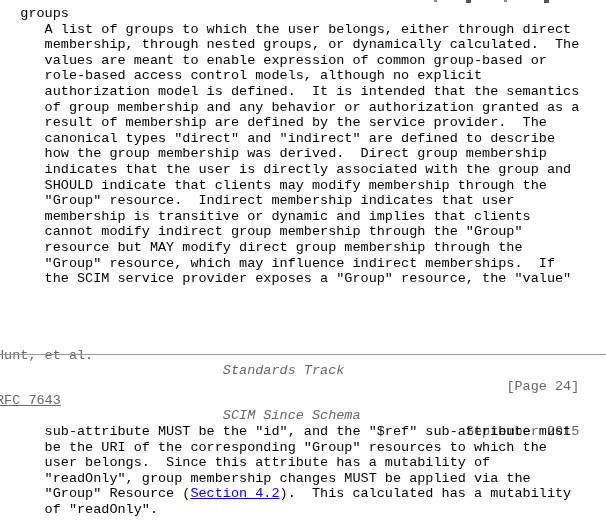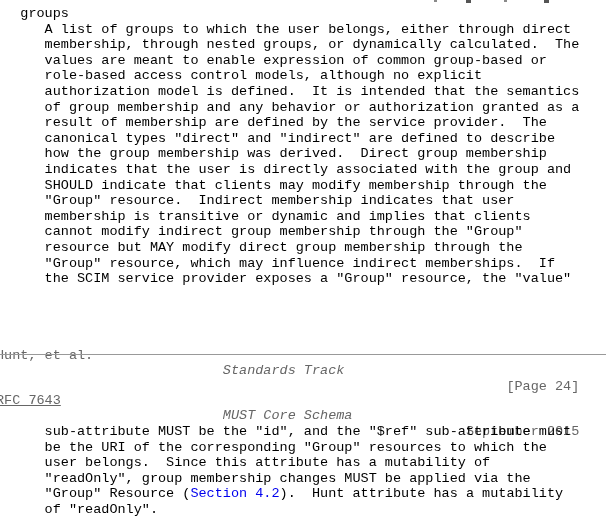--- a/index.html
+++ b/index.html
@@ -44,20 +44,21 @@
   .page-rule {
     position: absolute;
     top: 354px;
     left: 0;
     width: 620px;
     height: 0;
     border-top: 1px solid #999999;
   }
   a.doc-link {
     color: #0000EE;
+    text-decoration: underline;
     cursor: pointer;
   }
   a.meta-link {
     color: #666666;
     text-decoration: underline;
     cursor: pointer;
   }
   
   .frag {
     position: absolute;
@@ -103,26 +104,26 @@
   <div class="block ln meta" id="footer-line">
     <span class="pos-left">Hunt, et al.</span>
     <span class="pos-center">Standards Track</span>
     <span class="pos-right-footer">[Page 24]</span>
   </div>
 
   <div class="page-rule"></div>
 
   <div class="block ln meta" id="header-line">
     <a class="meta-link pos-left">RFC 7643</a>
-    <span class="pos-center">MUST Core Schema</span>
+    <span class="pos-center">SCIM Since Schema</span>
     <span class="pos-right-header">September 2015</span>
   </div>
 
   <div class="block" id="block-page25">
     <div class="ln indent6">sub-attribute MUST be the "id", and the "$ref" sub-attribute must</div>
     <div class="ln indent6">be the URI of the corresponding "Group" resources to which the</div>
     <div class="ln indent6">user belongs.  Since this attribute has a mutability of</div>
     <div class="ln indent6">"readOnly", group membership changes MUST be applied via the</div>
-    <div class="ln indent6"><span>"Group" Resource (</span><a class="doc-link">Section 4.2</a><span>).  Hunt attribute has a mutability</span></div>
+    <div class="ln indent6"><span>"Group" Resource (</span><a class="doc-link">Section 4.2</a><span>).  This calculated has a mutability</span></div>
     <div class="ln indent6">of "readOnly".</div>
   </div>
 
 </div>
 
 </body></html>

